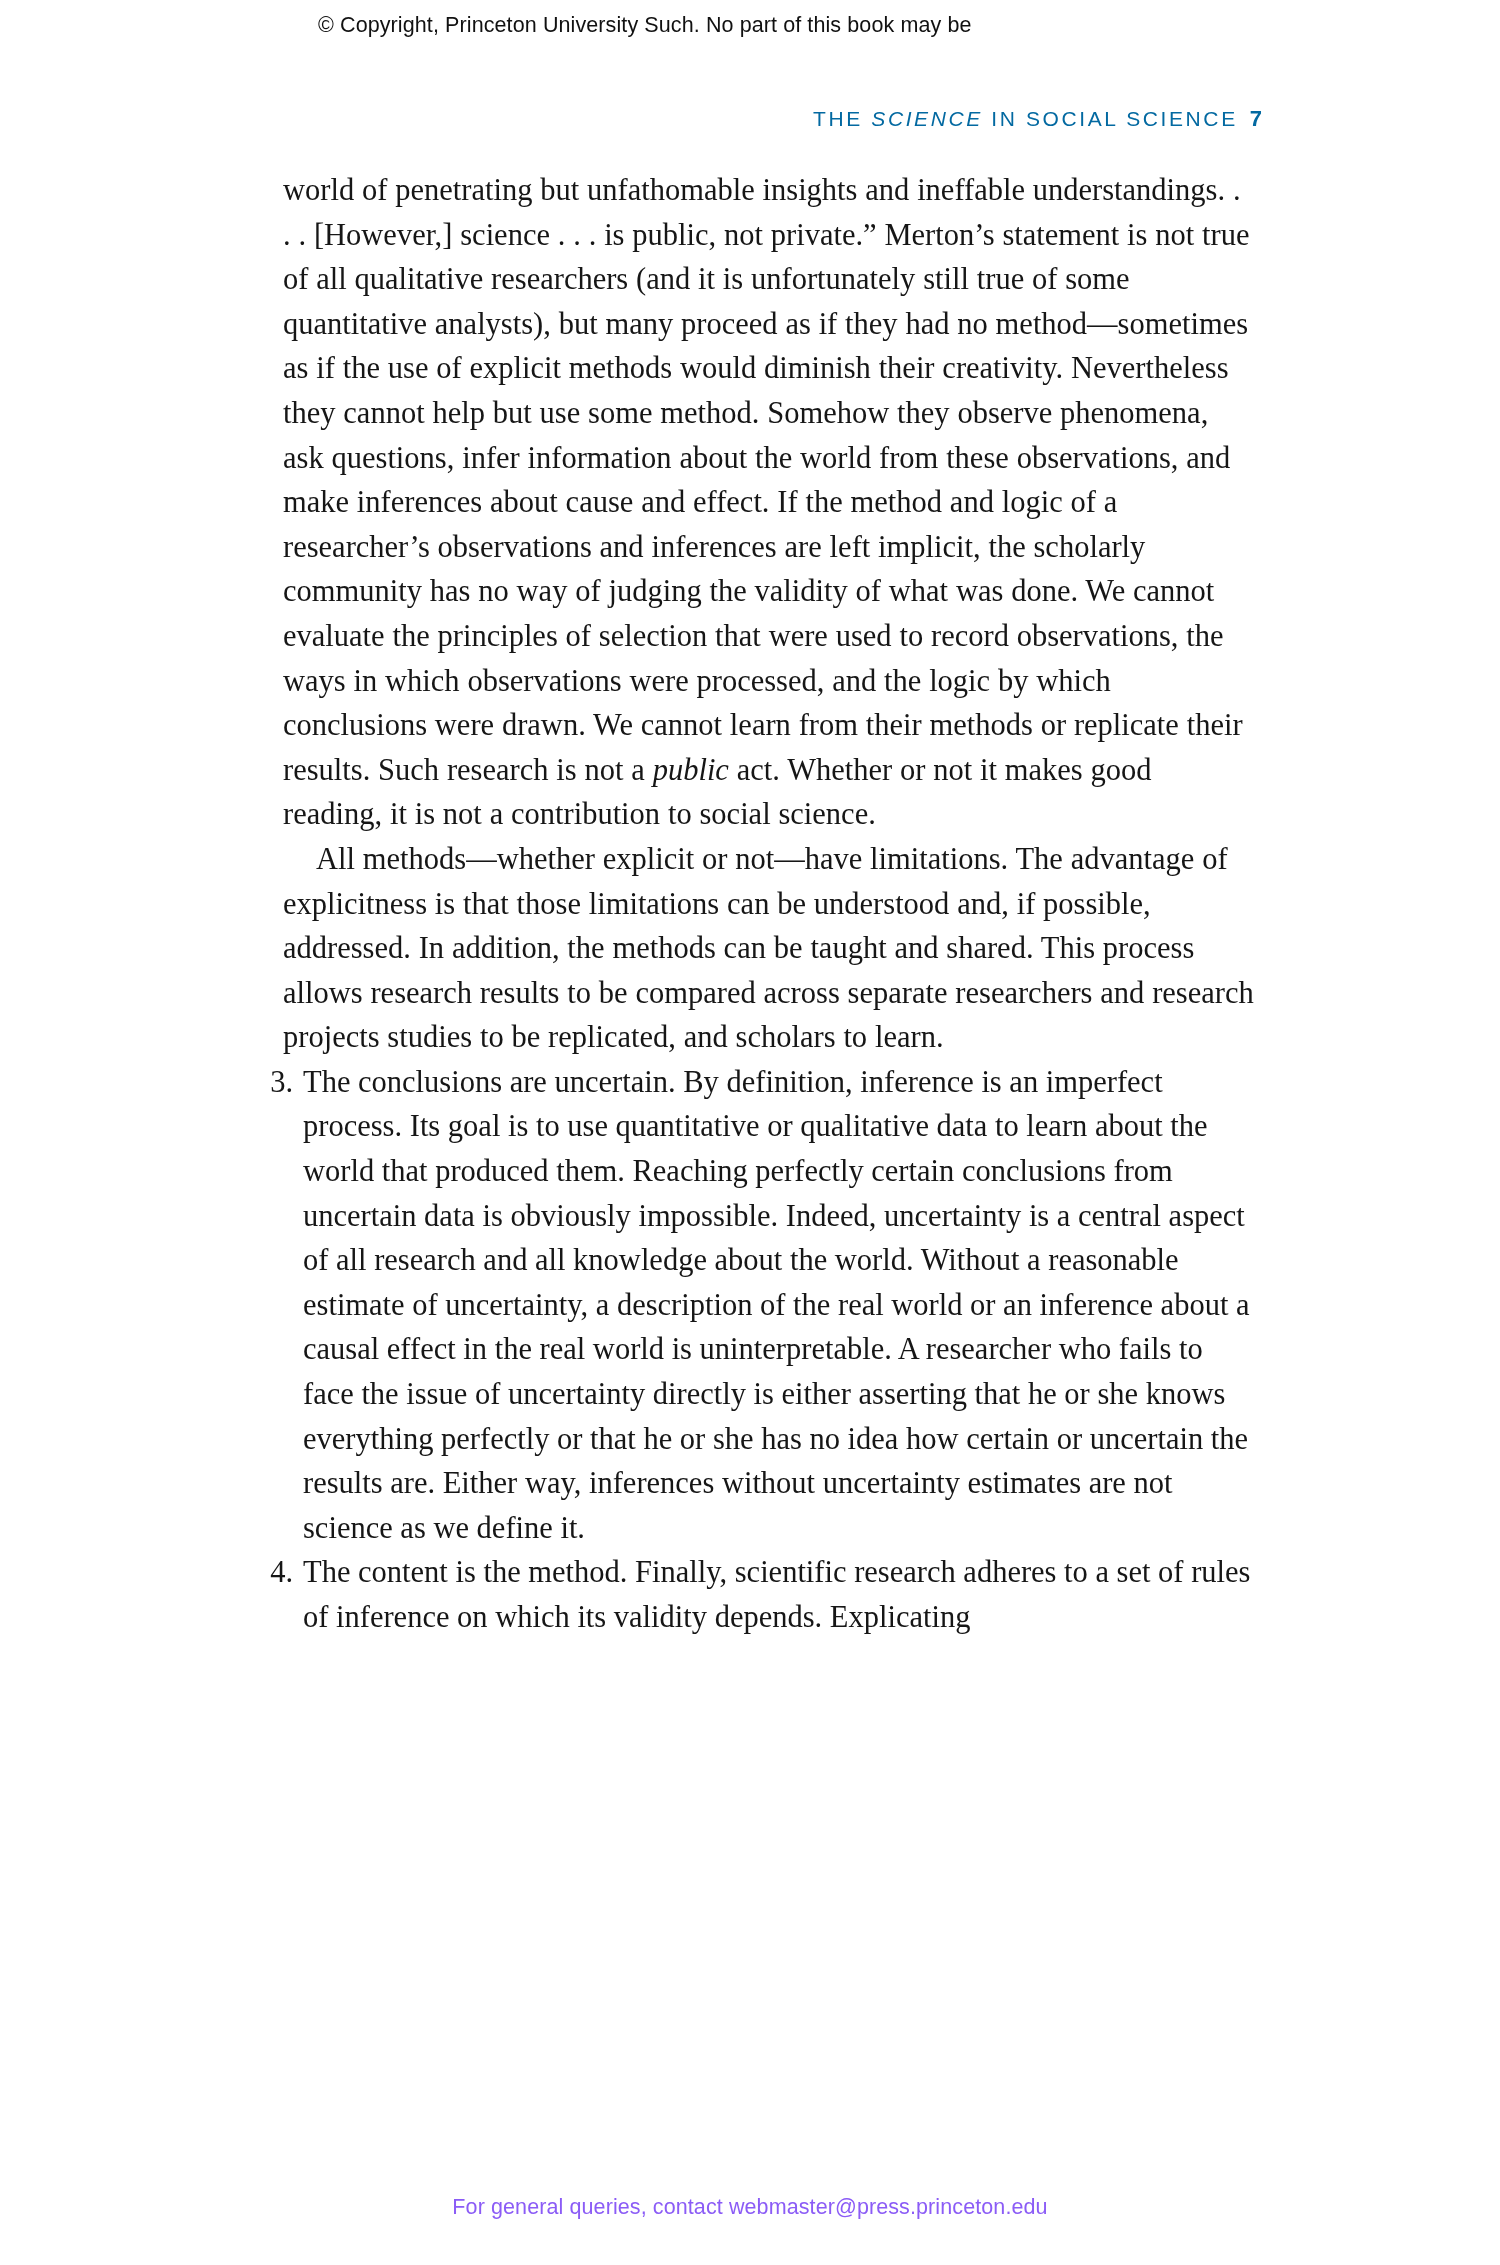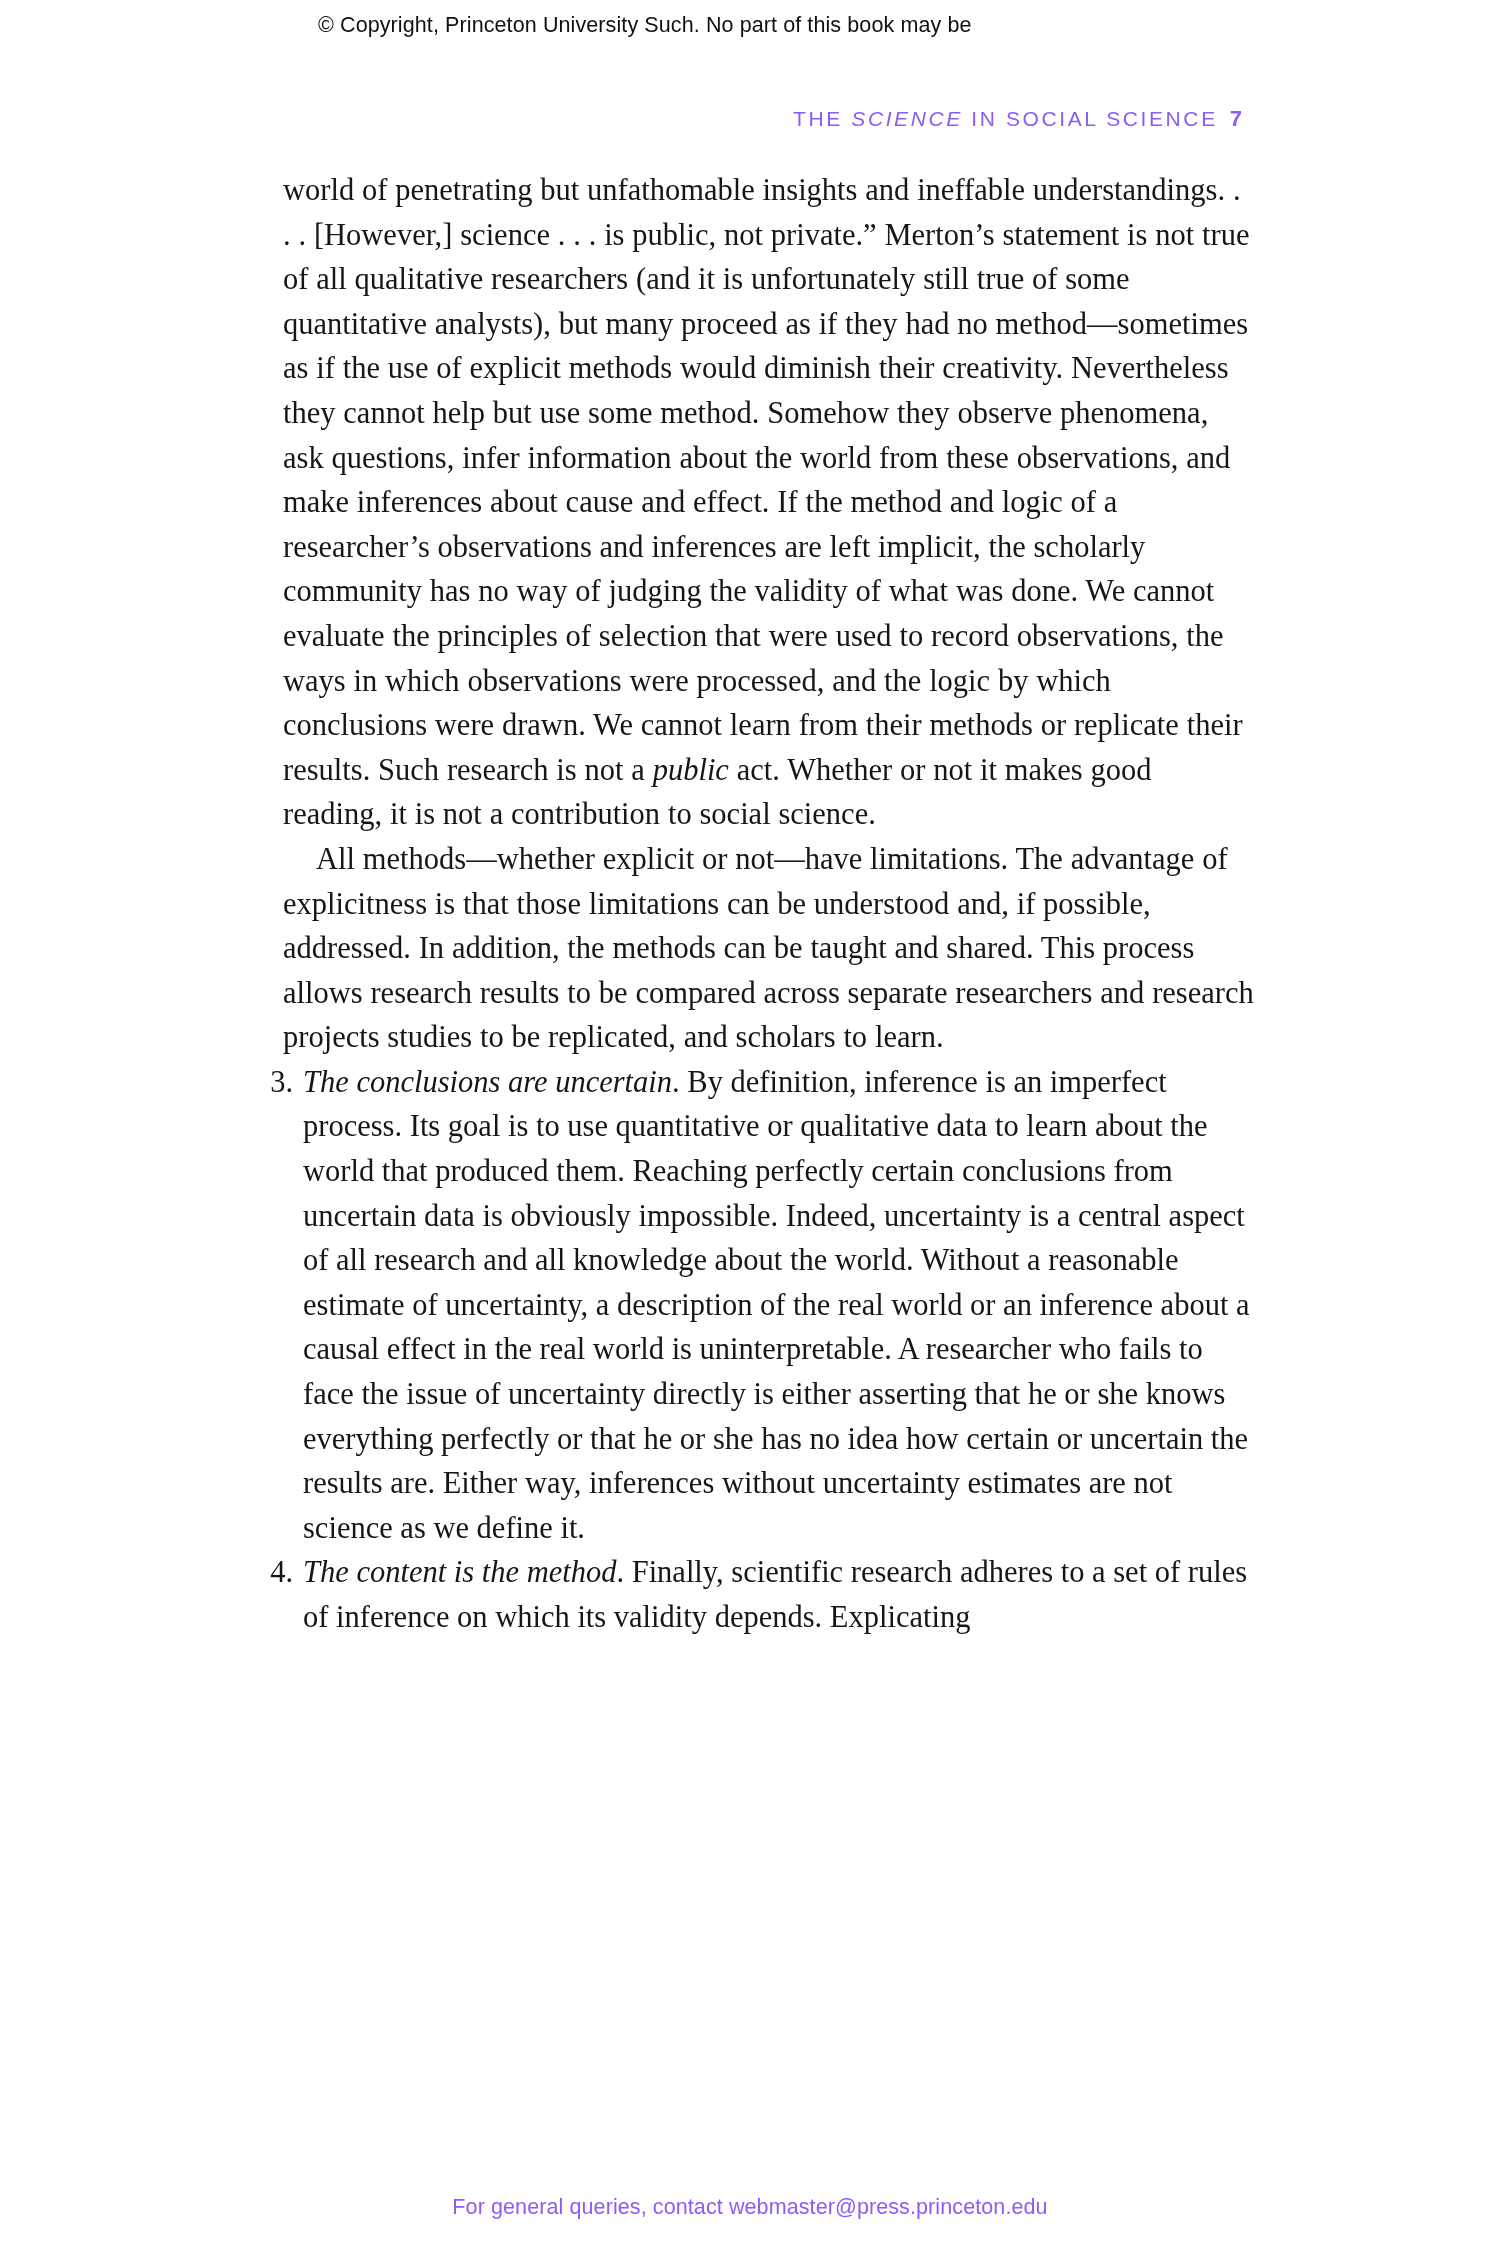--- a/index.html
+++ b/index.html
@@ -30,28 +30,28 @@
     letter-spacing: 0.1px;
   }
   .copyright-block .cline {
     display: block;
     white-space: pre;
   }
 
   
   .running-head {
     position: absolute;
-    left: 270px;
+    left: 290px;
     top: 106px;
     width: 972px;
     text-align: right;
     font-family: "Liberation Sans", sans-serif;
     font-size: 21px;
     letter-spacing: 2.6px;
-    color: #8b5cf6;
+    color: #0369a1;
     white-space: pre;
   }
   .running-head .rh-italic {
     font-style: italic;
   }
   .running-head .rh-folio {
     font-weight: bold;
     letter-spacing: 0;
     margin-left: 12px;
     font-size: 22px;
@@ -98,21 +98,20 @@
     top: 0;
     width: 40px;
     text-align: right;
     font-size: 30.5px;
     line-height: 44.6px;
   }
   .numbered-list li .li-text {
     display: block;
   }
   .numbered-list li .li-title {
-    font-style: italic;
   }
 
   
   .page-footer {
     position: absolute;
     left: 0;
     top: 2195px;
     width: 1500px;
     text-align: center;
     font-family: "Liberation Sans", sans-serif;

